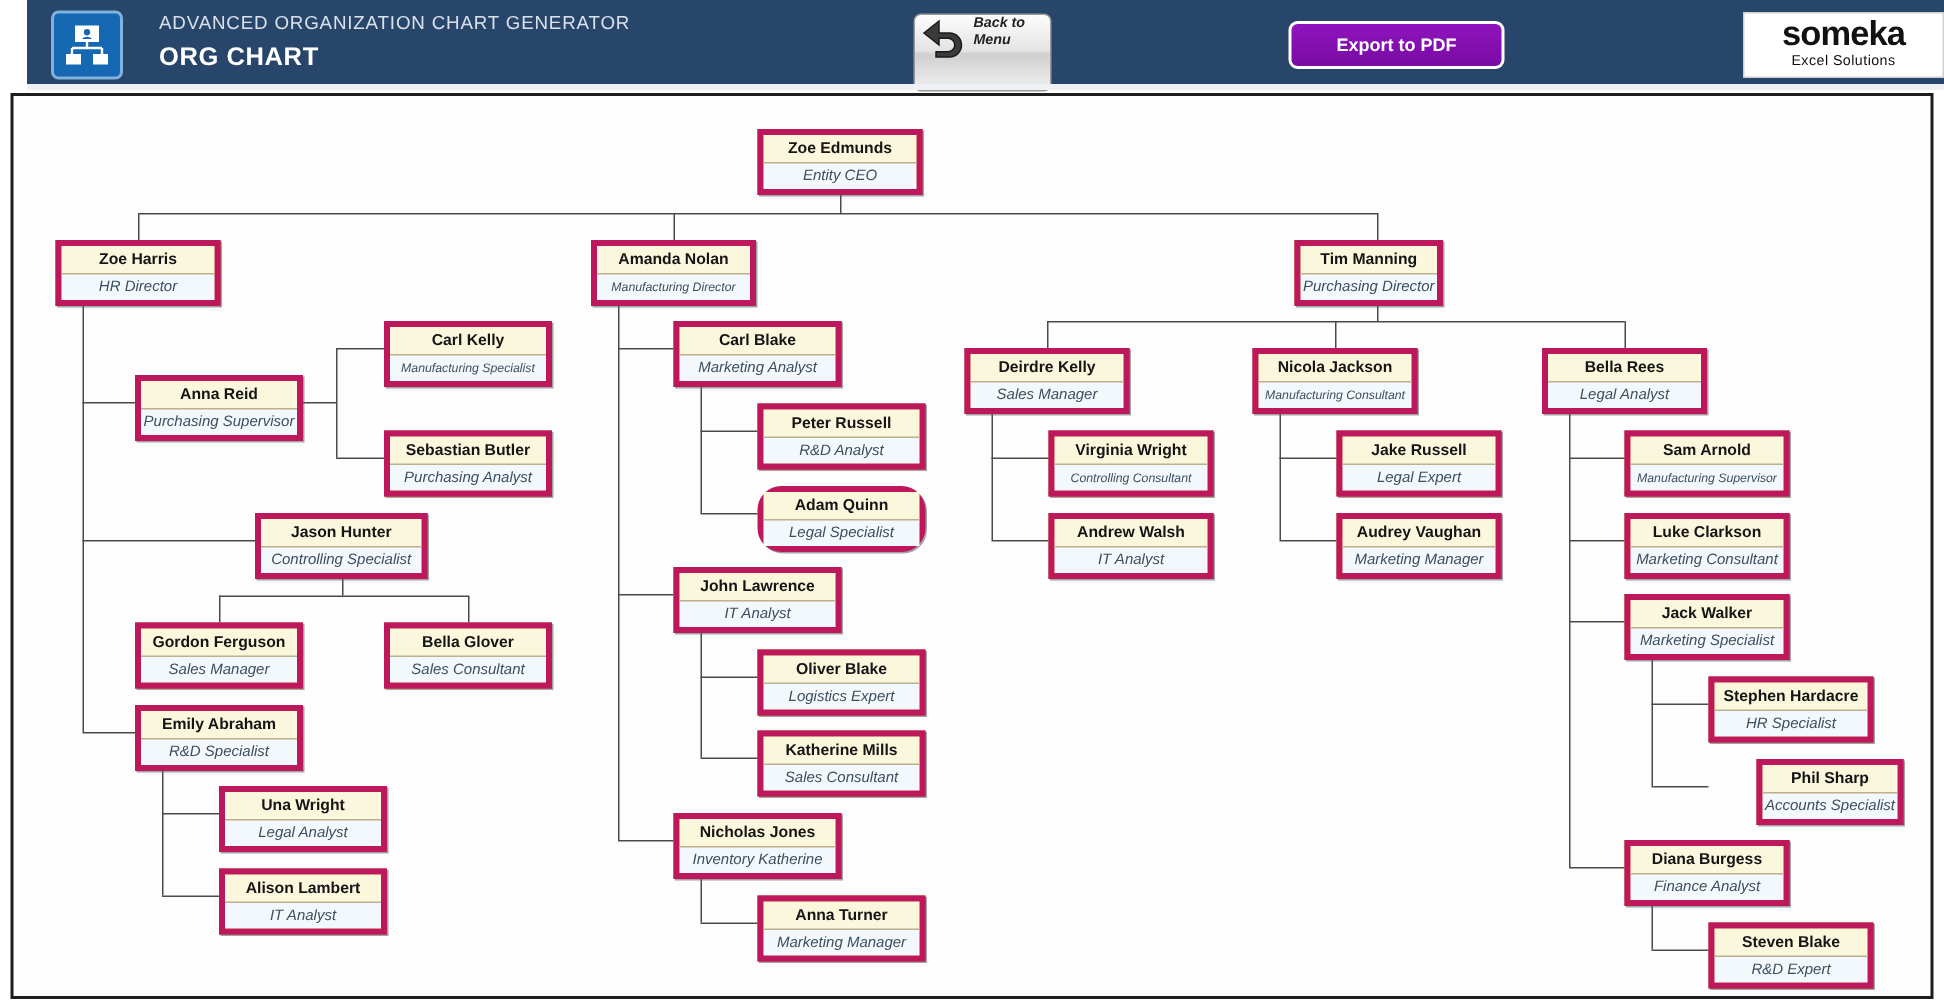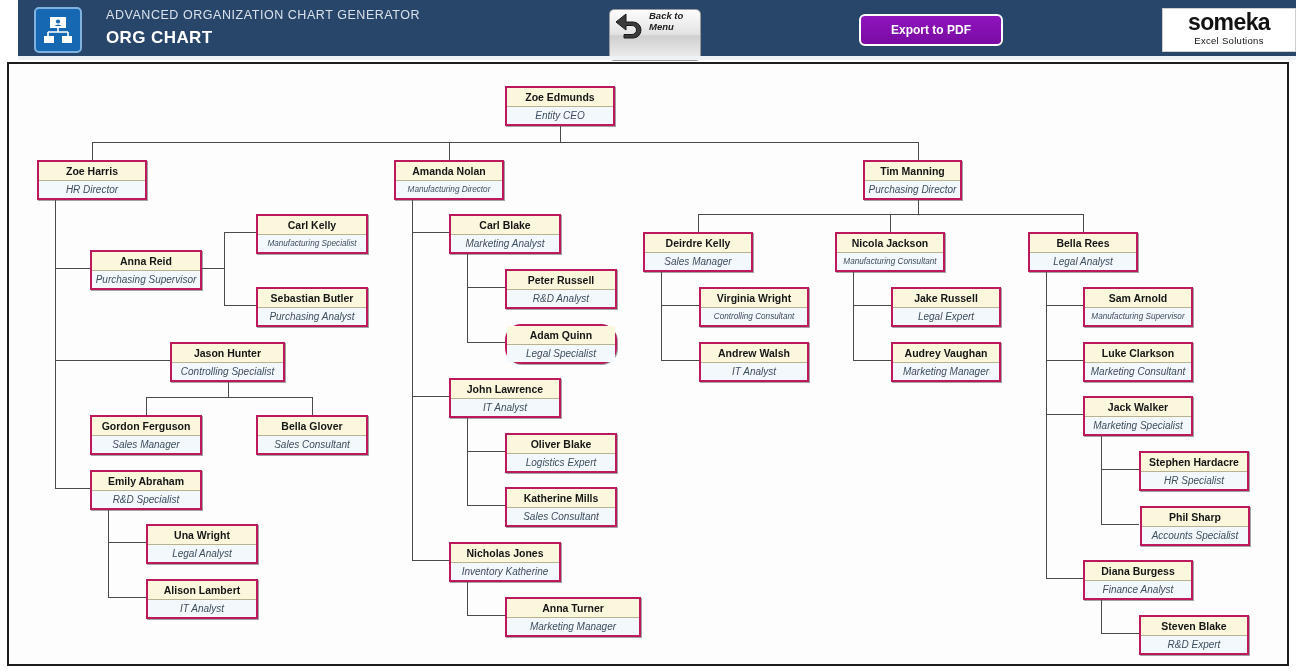--- a/index.html
+++ b/index.html
@@ -87,21 +87,21 @@
     border:2px solid #1d1d1d;
     box-sizing:border-box;
     overflow:hidden;
   }
   #canvas-inner{position:absolute;left:0;top:0;width:1278px;height:600px;}
 
   
   .node{
     position:absolute;
     box-sizing:border-box;
-    border:2px solid #be185d;
+    border:4px solid #be185d;
     box-shadow:1px 1px 0 rgba(90,90,90,.55);
     background:#c2410c;
     z-index:5;
   }
   .node .nm{
     height:18px;line-height:18px;
     background:#fbf7dd;
     border-bottom:1px solid #b9b291;
     font-size:10.5px;font-weight:bold;color:#151515;
     text-align:center;white-space:nowrap;overflow:hidden;
@@ -291,21 +291,21 @@
         <div class="ti">Logistics Expert</div>
       </div>
       <div class="node" style="left: 496px; top: 423px; width: 112px;">
         <div class="nm">Katherine Mills</div>
         <div class="ti">Sales Consultant</div>
       </div>
       <div class="node" style="left: 440px; top: 478px; width: 112px;">
         <div class="nm">Nicholas Jones</div>
         <div class="ti">Inventory Katherine</div>
       </div>
-      <div class="node" style="left: 496px; top: 533px; width: 136px;">
+      <div class="node" style="left: 496px; top: 533px; width: 112px;">
         <div class="nm">Anna Turner</div>
         <div class="ti">Marketing Manager</div>
       </div>
       <div class="node" style="left: 634px; top: 168px; width: 110px;">
         <div class="nm">Deirdre Kelly</div>
         <div class="ti">Sales Manager</div>
       </div>
       <div class="node small" style="left: 690px; top: 223px; width: 110px;">
         <div class="nm">Virginia Wright</div>
         <div class="ti">Controlling Consultant</div>
@@ -339,21 +339,21 @@
         <div class="ti">Marketing Consultant</div>
       </div>
       <div class="node" style="left: 1074px; top: 332px; width: 110px;">
         <div class="nm">Jack Walker</div>
         <div class="ti">Marketing Specialist</div>
       </div>
       <div class="node" style="left: 1130px; top: 387px; width: 110px;">
         <div class="nm">Stephen Hardacre</div>
         <div class="ti">HR Specialist</div>
       </div>
-      <div class="node" style="left: 1131px; top: 442px; width: 110px;">
+      <div class="node" style="left: 1162px; top: 442px; width: 98px;">
         <div class="nm">Phil Sharp</div>
         <div class="ti">Accounts Specialist</div>
       </div>
       <div class="node" style="left: 1074px; top: 496px; width: 110px;">
         <div class="nm">Diana Burgess</div>
         <div class="ti">Finance Analyst</div>
       </div>
       <div class="node" style="left: 1130px; top: 551px; width: 110px;">
         <div class="nm">Steven Blake</div>
         <div class="ti">R&amp;D Expert</div>

